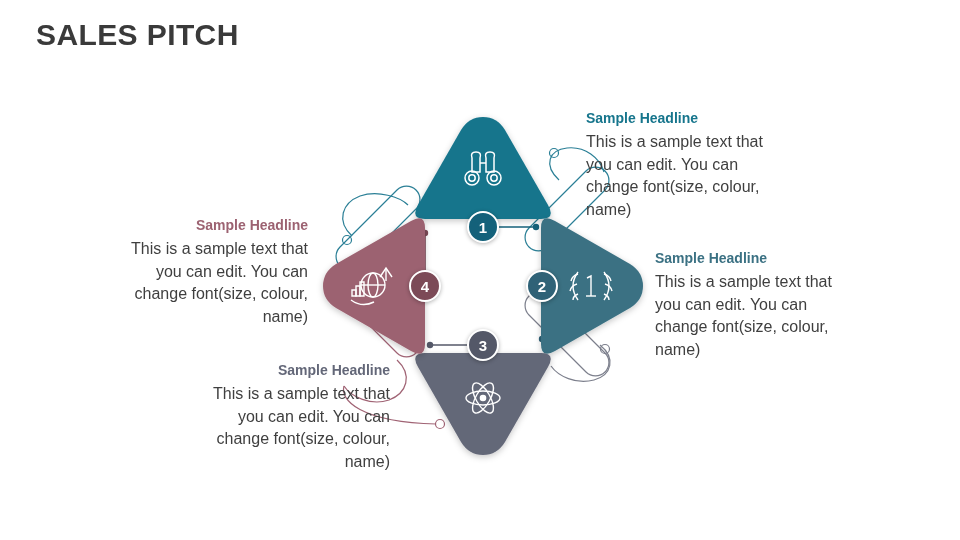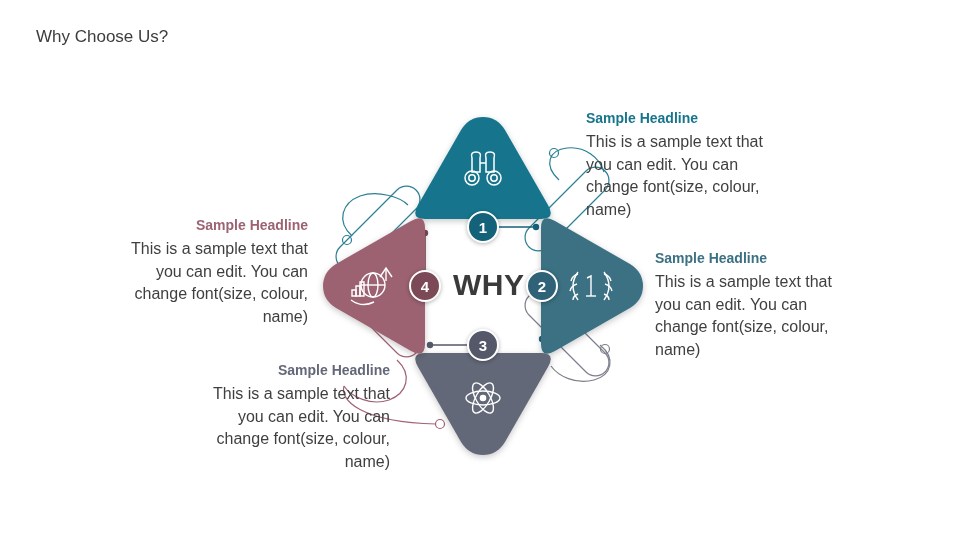--- a/index.html
+++ b/index.html
@@ -103,21 +103,21 @@
   }
   #badge-1 { left: 467px; top: 211px; background: #14617a; }
   #badge-2 { left: 526px; top: 270px; background: #2f6277; }
   #badge-3 { left: 467px; top: 329px; background: #545868; }
   #badge-4 { left: 409px; top: 270px; background: #7c4a57; }
 </style>
 </head>
 <body>
 
 <div id="header">
-  <p id="page-subtitle">Why Choose Us?</p>
+  <h1 id="page-title">SALES PITCH</h1>
 </div>
 
 <div id="diagram">
 
   <svg id="diagram-svg" width="960" height="540" viewBox="0 0 960 540">
     <defs>
       <filter id="softshadow" x="-30%" y="-30%" width="160%" height="160%">
         <feDropShadow dx="0" dy="2" stdDeviation="3" flood-color="#000000" flood-opacity="0.22"></feDropShadow>
       </filter>
     </defs>
@@ -241,21 +241,20 @@
       <line x1="361" y1="285" x2="385" y2="285"></line>
       <path d="M 352 296 L 352 290 L 356 290 L 356 296 Z"></path>
       <path d="M 356 296 L 356 286 L 360 286 L 360 296 Z"></path>
       <path d="M 360 296 L 360 282 L 364 282 L 364 296 Z"></path>
       <path d="M 380 277 L 386 268 L 392 277"></path>
       <path d="M 386 268 L 386 281"></path>
       <path d="M 351 300 Q 362 308 374 302"></path>
     </g>
   </svg>
 
-  <div id="center-why">WHY</div>
 
   <div class="badge" id="badge-1">1</div>
   <div class="badge" id="badge-2">2</div>
   <div class="badge" id="badge-3">3</div>
   <div class="badge" id="badge-4">4</div>
 
   <div class="text-block" id="text-block-1">
     <p class="block-headline" style="color:#16758c">Sample Headline</p>
     <p class="block-body">This is a sample text that you can edit. You can change font(size, colour, name)</p>
   </div>

